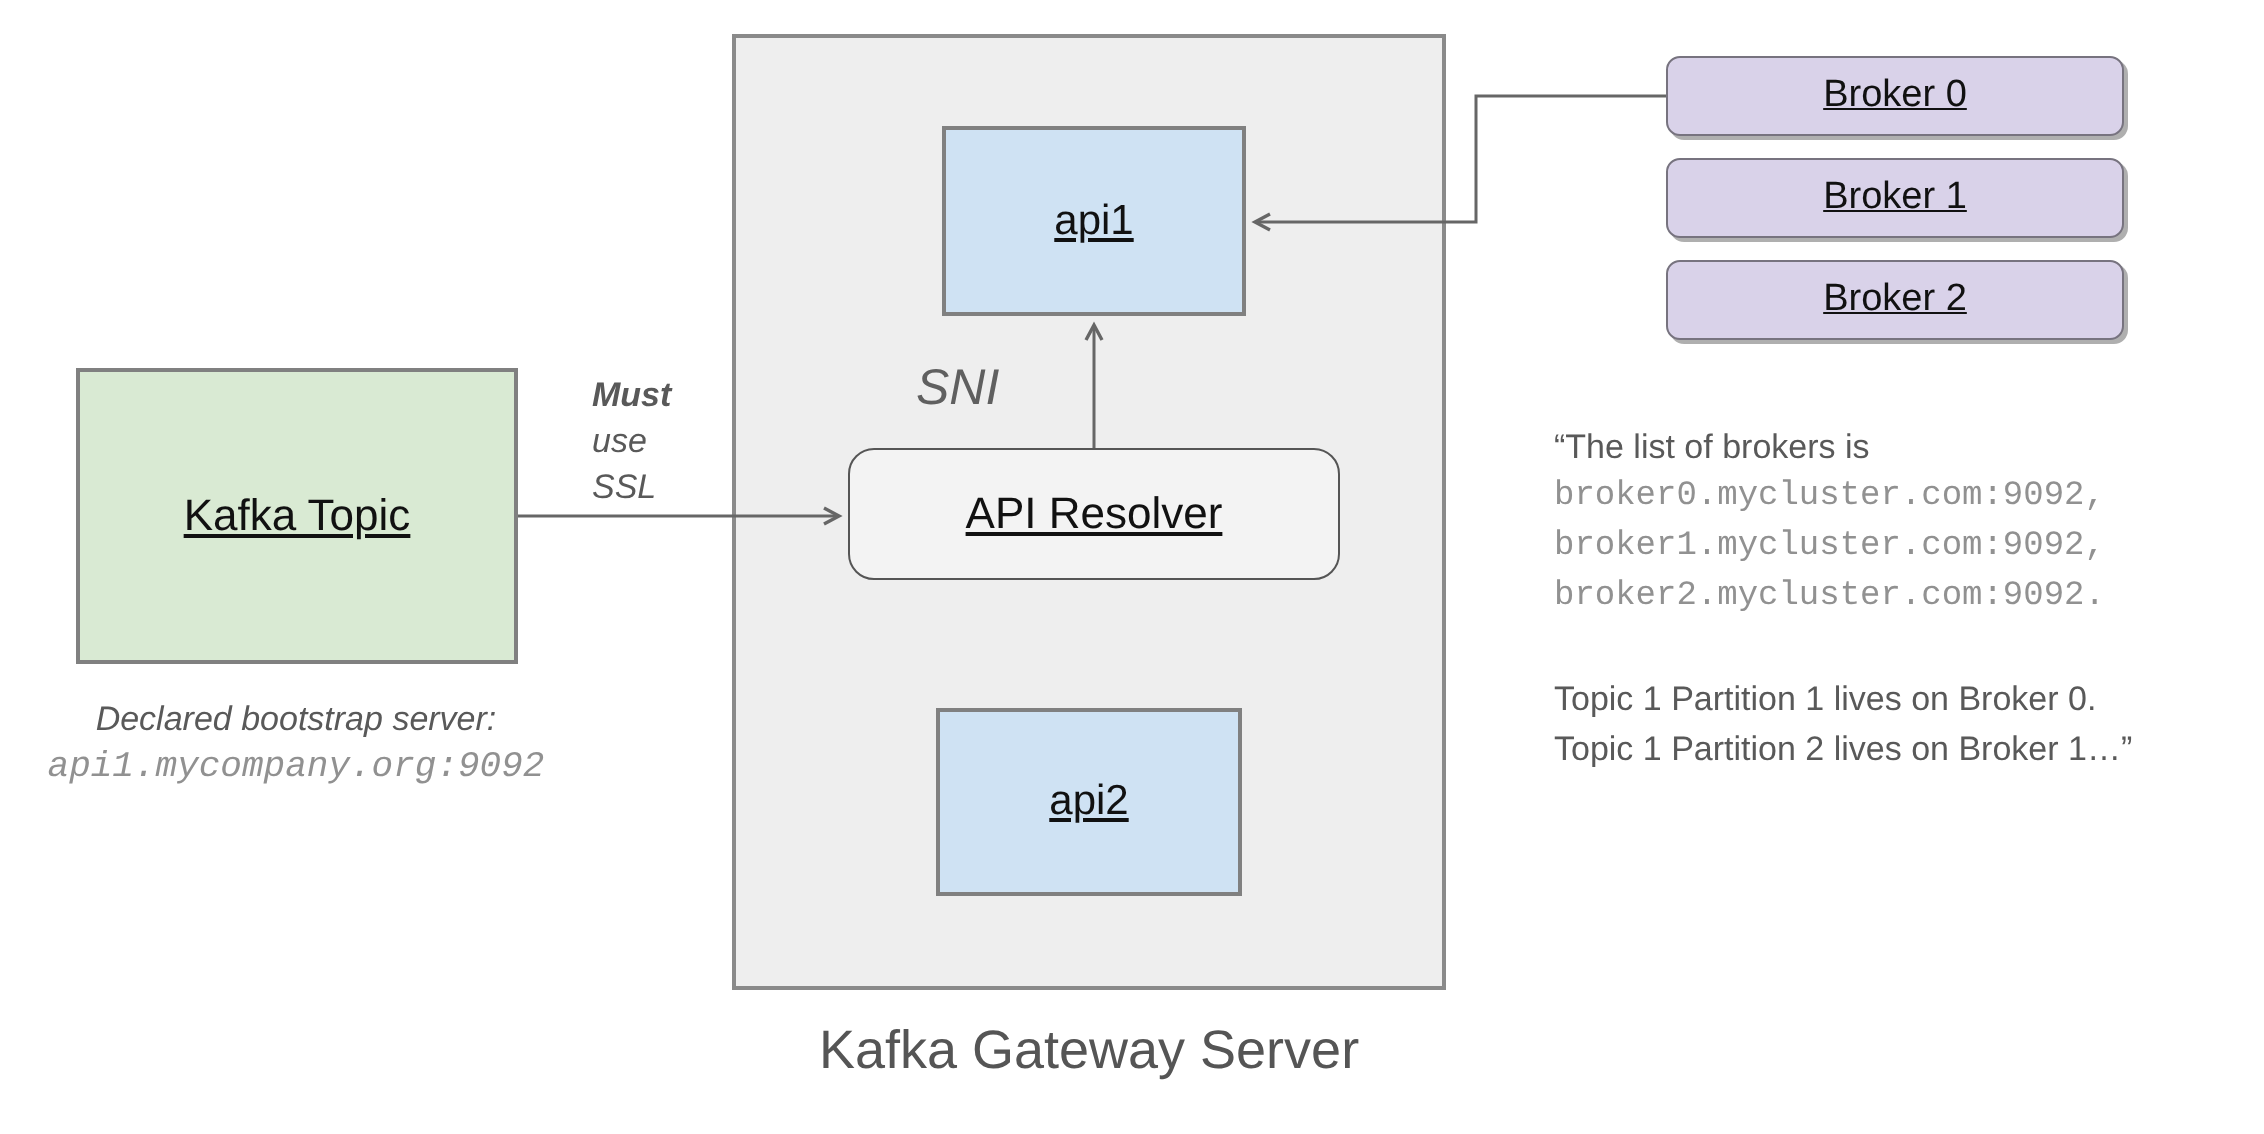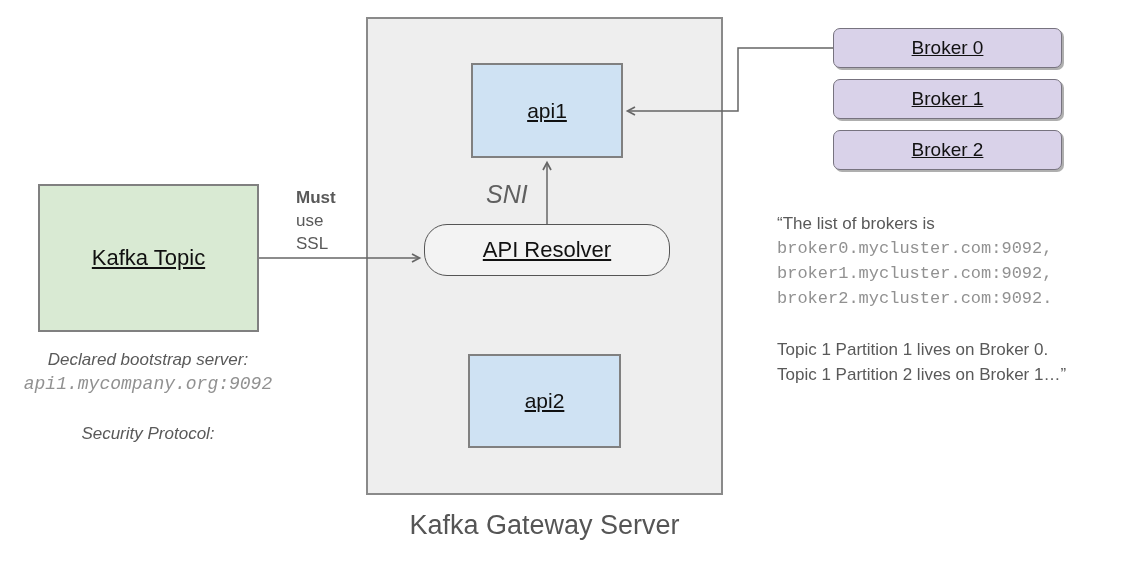--- a/index.html
+++ b/index.html
@@ -22,45 +22,45 @@
     left:366px; top:17px; width:357px; height:478px;
     background:var(--gateway-fill); border:2px solid #8a8a8a;
   }
   .api-box{
     background:var(--api-fill); border:2px solid var(--border-gray);
     font-size:21px;
   }
   .api1{left:471px; top:63px; width:152px; height:95px;}
   .api2{left:468px; top:354px; width:153px; height:94px;}
   .resolver{
-    left:424px; top:224px; width:246px; height:52px;
+    left:424px; top:224px; width:246px; height:66px;
     background:var(--resolver-fill); border:1.5px solid #555555;
-    border-radius:23px; font-size:22px;
+    border-radius:13px; font-size:22px;
   }
   .client{
     left:38px; top:184px; width:221px; height:148px;
     background:var(--client-fill); border:2px solid var(--border-gray);
     font-size:22px;
   }
   .broker{
     left:833px; width:229px; height:40px;
     background:var(--broker-fill); border:1px solid #77737f;
     border-radius:7px; font-size:19px;
     box-shadow:2px 2px 0 0 rgba(110,110,110,0.55);
   }
   .broker-0{top:28px;} .broker-1{top:79px;} .broker-2{top:130px;}
   .gateway-title{
     left:366px; top:510px; width:357px; text-align:center;
     font-size:27px; color:#555555;
   }
   .sni-label{
-    left:458px; top:180px; font-size:25px; font-style:italic; color:#5f5f5f;margin-left:28px;
+    left:458px; top:180px; font-size:25px; font-style:italic; color:#5f5f5f;
   }
   .must-label{
-    left:296px; top:186px; font-size:17px; 
+    left:296px; top:186px; font-size:17px; font-style:italic;
     color:var(--text-gray); line-height:23px;
   }
   .must-label .must{font-weight:bold;}
   .client-note{
     left:18px; top:348px; width:260px; text-align:center;
     font-size:17px; color:var(--text-gray); line-height:24px;font-style:italic;
   }
   .broker-note{
     left:777px; top:211px; width:350px; text-align:left;
     font-size:17px; color:var(--text-gray); line-height:25px;
@@ -127,21 +127,20 @@
   </div>
 
   <div class="abs sni-label">SNI</div>
 
   <div class="abs gateway-title">Kafka Gateway Server</div>
 
   <div class="abs client-note">
     <div>Declared bootstrap server:</div>
     <div class="mono">api1.mycompany.org:9092</div>
     <div class="spacer-lg"></div>
-    <div>Security Protocol:</div>
   </div>
 
   <div class="abs broker-note">
     <div>“The list of brokers is</div>
     <div class="mono">broker0.mycluster.com:9092,</div>
     <div class="mono">broker1.mycluster.com:9092,</div>
     <div class="mono">broker2.mycluster.com:9092.</div>
     <div class="spacer-lg"></div>
     <div>Topic 1 Partition 1 lives on Broker 0.</div>
     <div>Topic 1 Partition 2 lives on Broker 1…”</div>

